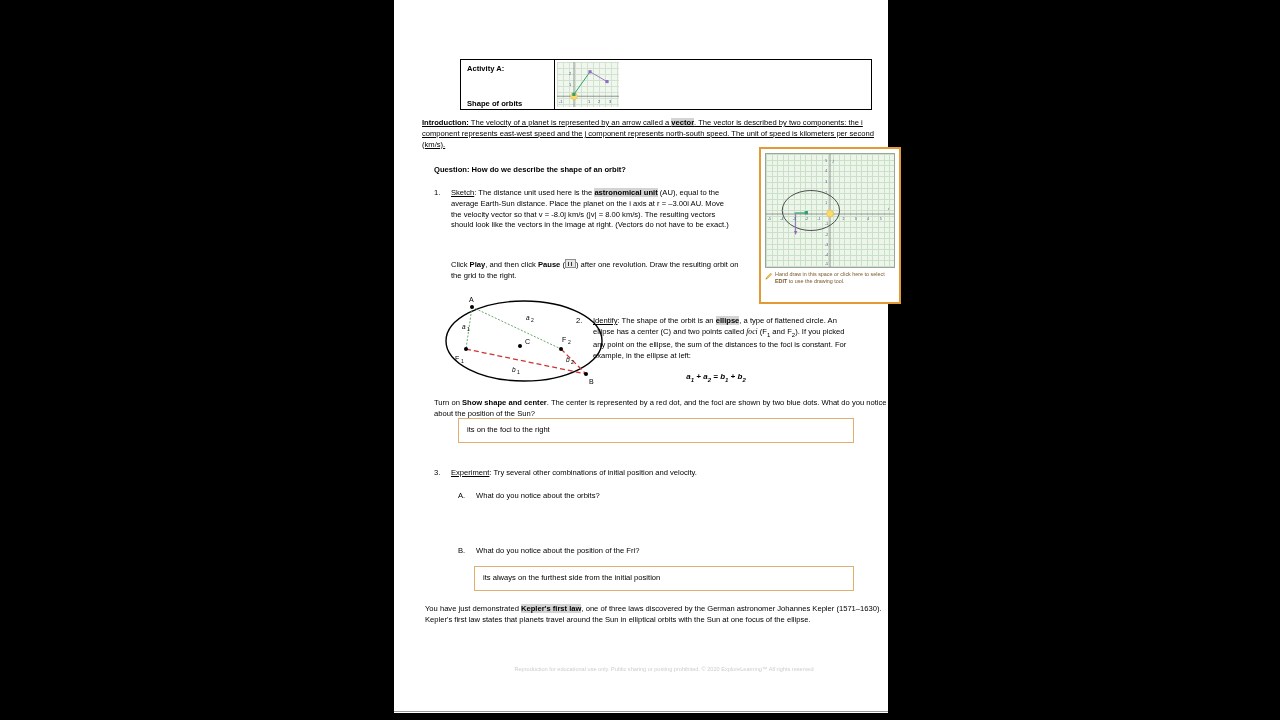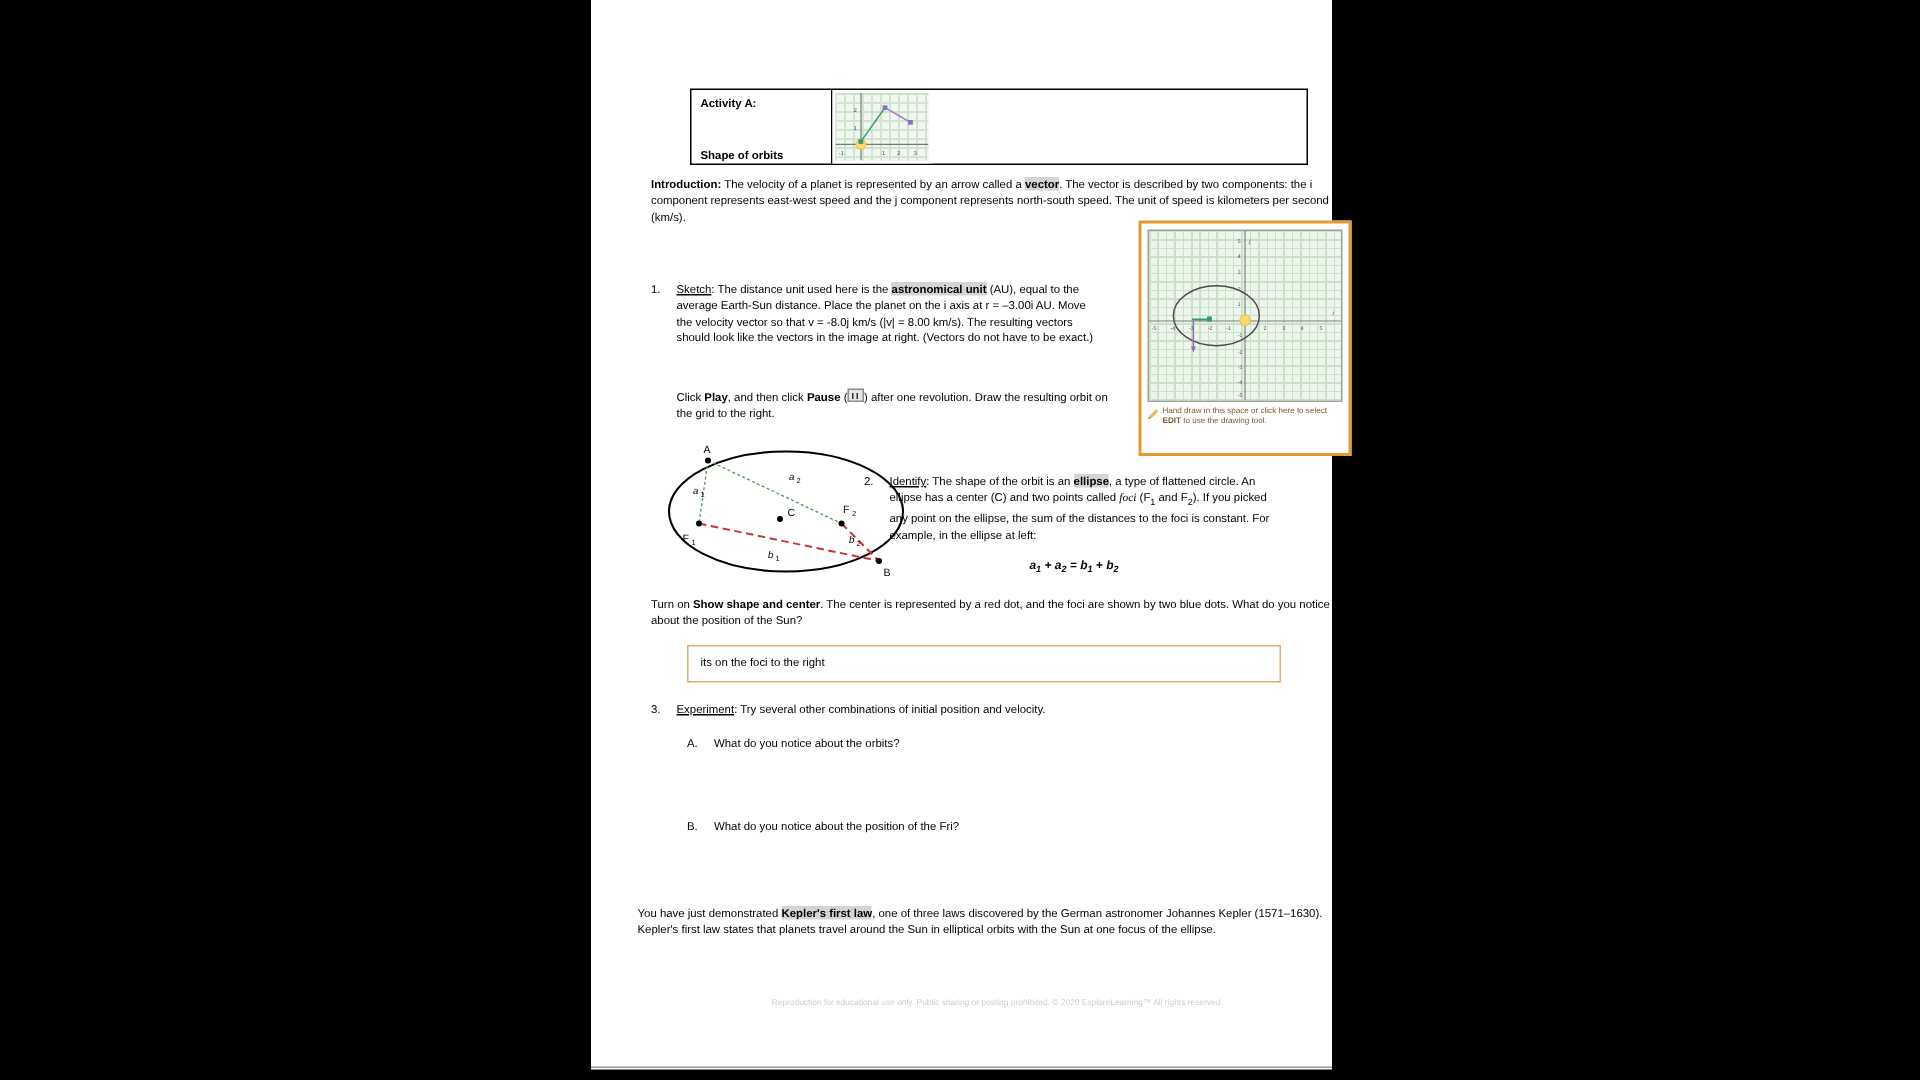--- a/index.html
+++ b/index.html
@@ -98,21 +98,21 @@
     font-size: 7.6px;
     line-height: 10.8px;
     color: #000;
     text-align: left;
   }
   .bold { font-weight: bold; }
   .hl { background: #d4d4d4; font-weight: bold; }
   .ul { text-decoration: underline; }
   .ital { font-style: italic; font-family: Liberation Serif, serif; }
 
-  #intro { left: 20px; top: 118px; width: 460px; }
+  #intro { left: 8px; top: 118px; width: 460px; text-decoration: underline; }
   #question { left: 20px; top: 165px; width: 460px; font-weight: bold; }
 
   
   .numitem {
     position: absolute;
     font-size: 7.6px;
     line-height: 10.8px;
     color: #000;
   }
   .numitem .num {
@@ -205,21 +205,21 @@
   .answerbox {
     position: absolute;
     border: 1px solid #e0b070;
     box-sizing: border-box;
     background: #ffffff;
     font-size: 7.6px;
     color: #000;
     padding: 5px 8px;
     line-height: 11px;
   }
-  #ans1 { left: 44px; top: 430px; width: 396px; height: 25px; }
+  #ans1 { left: 44px; top: 418px; width: 396px; height: 25px; }
   #ans2 { left: 60px; top: 512px; width: 380px; height: 25px; }
   #ans3 { left: 60px; top: 566px; width: 380px; height: 25px; }
 
   #item3 { left: 20px; top: 468px; width: 440px; }
   #item3a { left: 44px; top: 491px; width: 400px; }
   #item3b { left: 44px; top: 546px; width: 400px; }
   .sublet .num { width: 16px; }
   .sublet .body { margin-left: 18px; }
 
   #closing { left: 11px; top: 604px; width: 460px; }
@@ -264,20 +264,21 @@
               <text x="52" y="42" font-size="4" fill="#4a4a8a" font-family="Liberation Sans, sans-serif">3</text>
             </svg>
           </div>
         </div>
       </div>
 
       <div class="para" id="intro">
         <span class="bold">Introduction:</span><span> The velocity of a planet is represented by an arrow called a </span><span class="hl">vector</span><span>. The vector is described by two components: the i component represents east-west speed and the j component represents north-south speed. The unit of speed is kilometers per second (km/s).</span>
       </div>
 
+      <div class="para" id="question">Question: How do we describe the shape of an orbit?</div>
 
       <div class="numitem" id="item1">
         <span class="num">1.</span>
         <div class="body">
           <span class="ul">Sketch</span><span>: The distance unit used here is the </span><span class="hl">astronomical unit</span><span> (AU), equal to the average Earth-Sun distance. Place the planet on the i axis at r = –3.00i AU. Move the velocity vector so that v = -8.0j km/s (|v| = 8.00 km/s). The resulting vectors should look like the vectors in the image at right. (Vectors do not have to be exact.)</span>
         </div>
       </div>
 
       <div class="para" id="item1b">
         <span>Click </span><span class="bold">Play</span><span>, and then click </span><span class="bold">Pause</span><span> (</span><span class="pausebtn"></span><span>) after one revolution. Draw the resulting orbit on the grid to the right.</span>
@@ -384,20 +385,21 @@
         <span class="num">A.</span>
         <div class="body">What do you notice about the orbits?</div>
       </div>
 
 
       <div class="numitem sublet" id="item3b">
         <span class="num">B.</span>
         <div class="body">What do you notice about the position of the Fri?</div>
       </div>
 
+      <div class="answerbox" id="ans3">its always on the furthest side from the initial position</div>
 
       <div class="para" id="closing">
         <span>You have just demonstrated </span><span class="hl">Kepler's first law</span><span>, one of three laws discovered by the German astronomer Johannes Kepler (1571–1630). Kepler's first law states that planets travel around the Sun in elliptical orbits with the Sun at one focus of the ellipse.</span>
       </div>
 
       <div id="footer">Reproduction for educational use only. Public sharing or posting prohibited. © 2020 ExploreLearning™ All rights reserved</div>
 
     </div>
   </div>
   <div class="pagebreak"></div>

